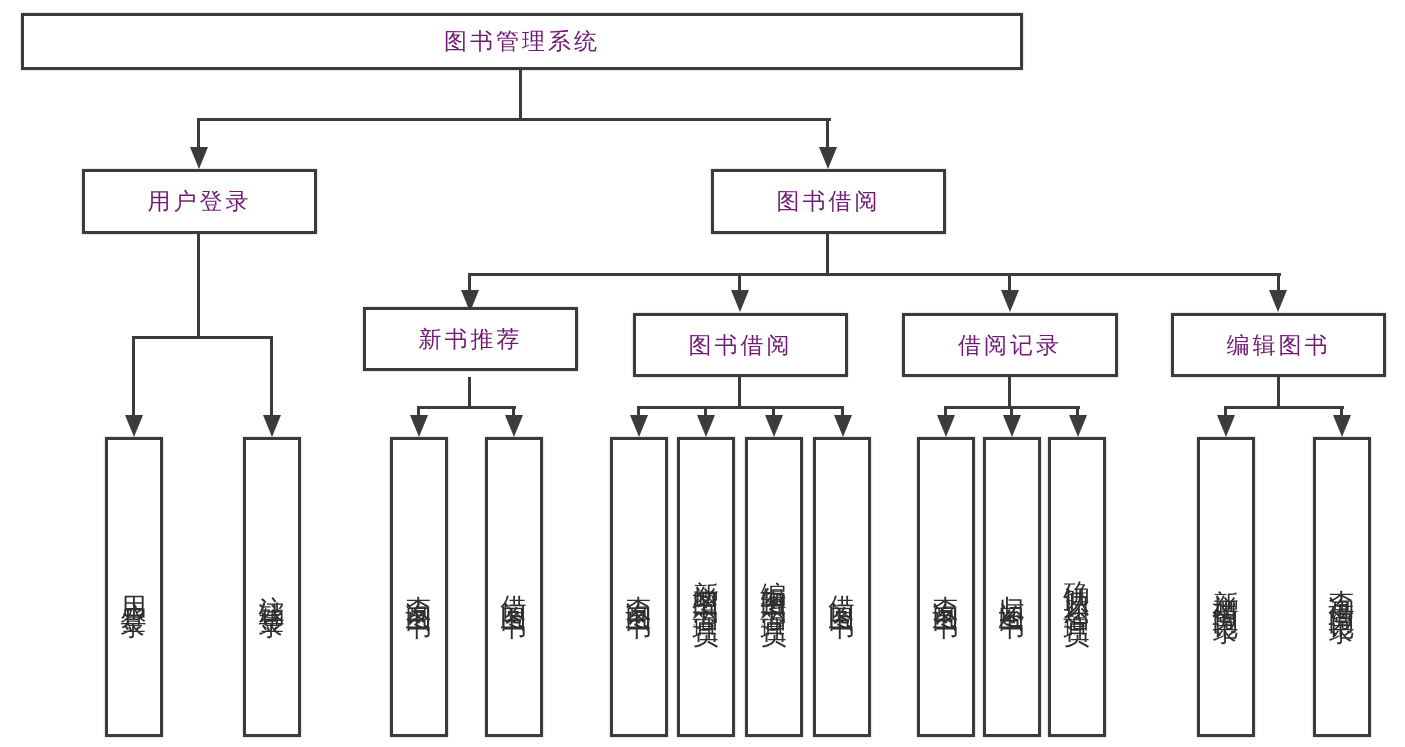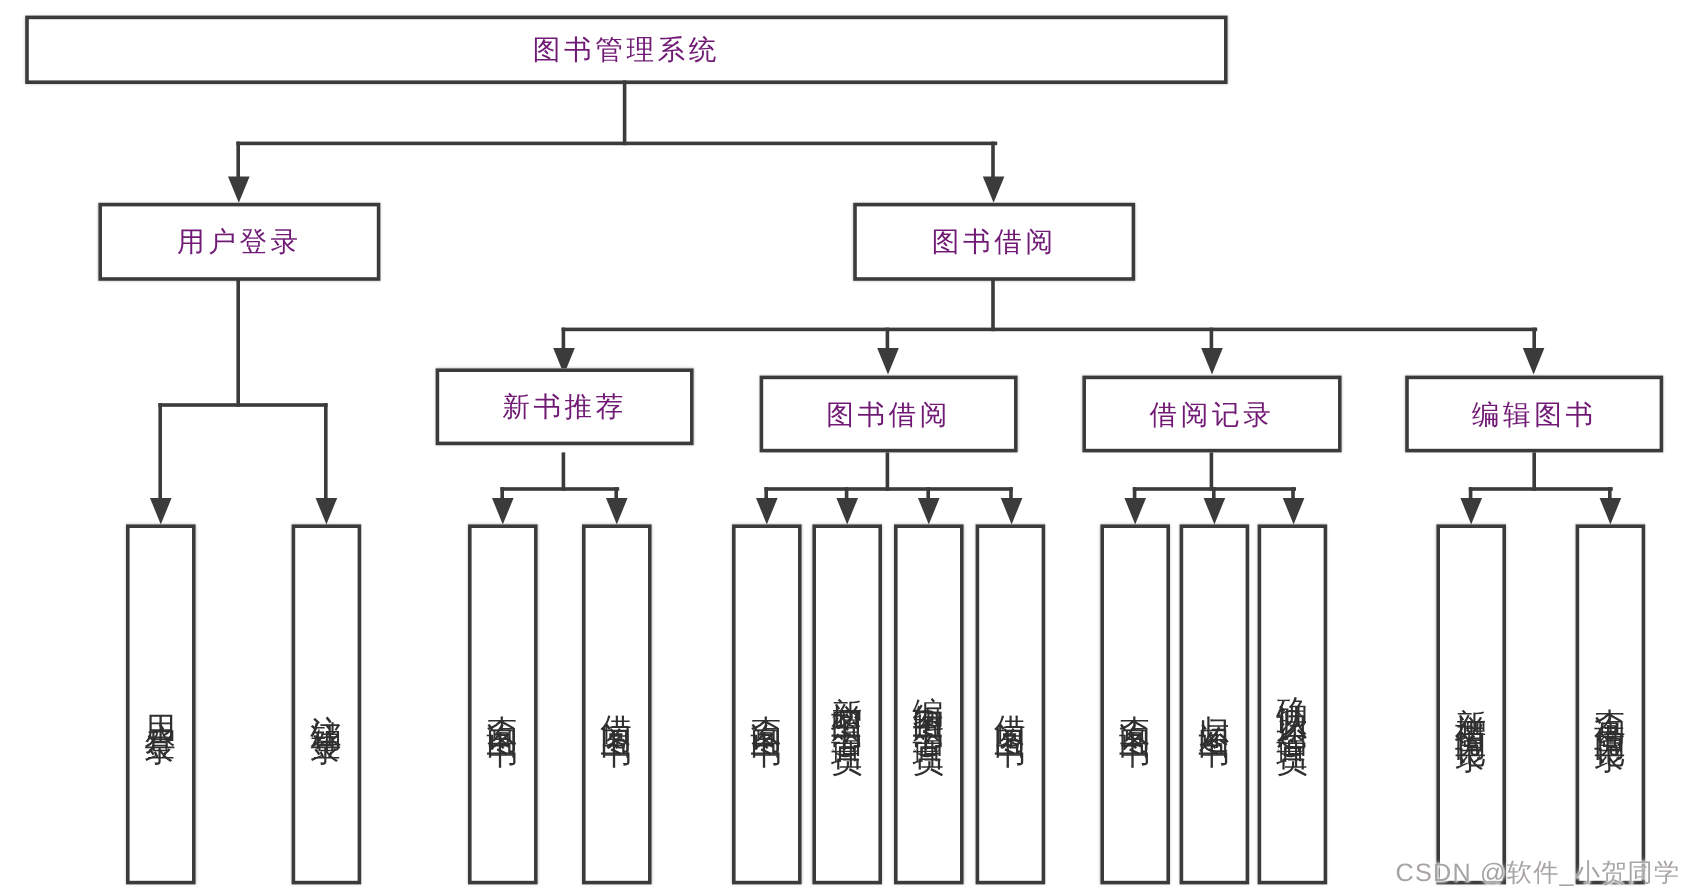--- a/index.html
+++ b/index.html
@@ -187,15 +187,14 @@
     <span class="vlbl">确认归还（管理员）</span>
   </div>
 
   <div class="box" style="left:1197px;top:437px;width:58px;height:300px">
     <span class="vlbl">新增借阅记录</span>
   </div>
   <div class="box" style="left:1313px;top:437px;width:58px;height:300px">
     <span class="vlbl">查询借阅记录</span>
   </div>
 
-  <div class="watermark">CSDN @软件_小贺同学</div>
 
 </div>
 
 </body></html>

